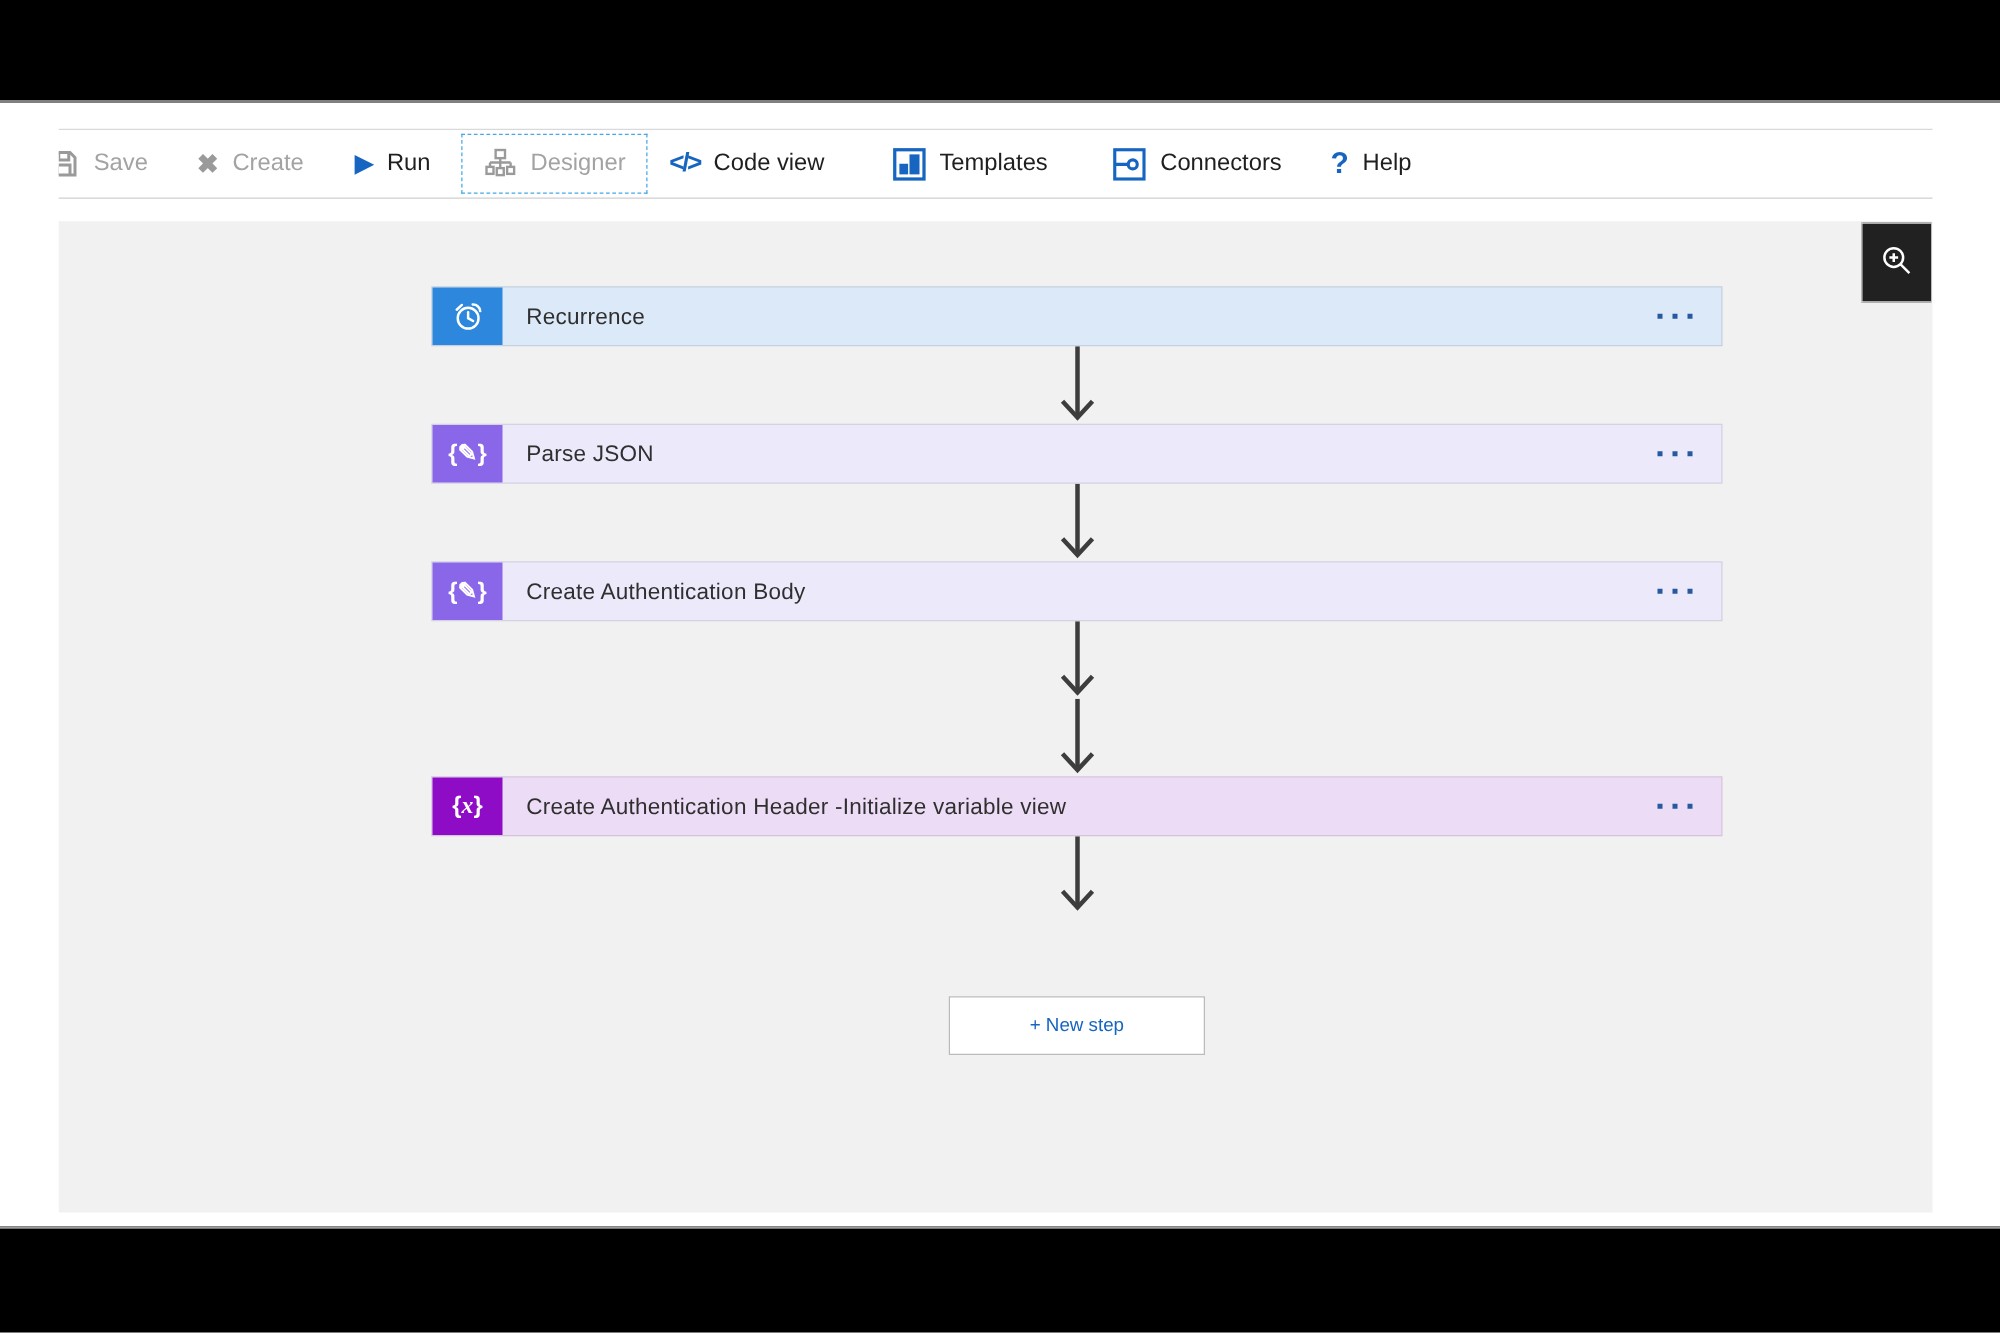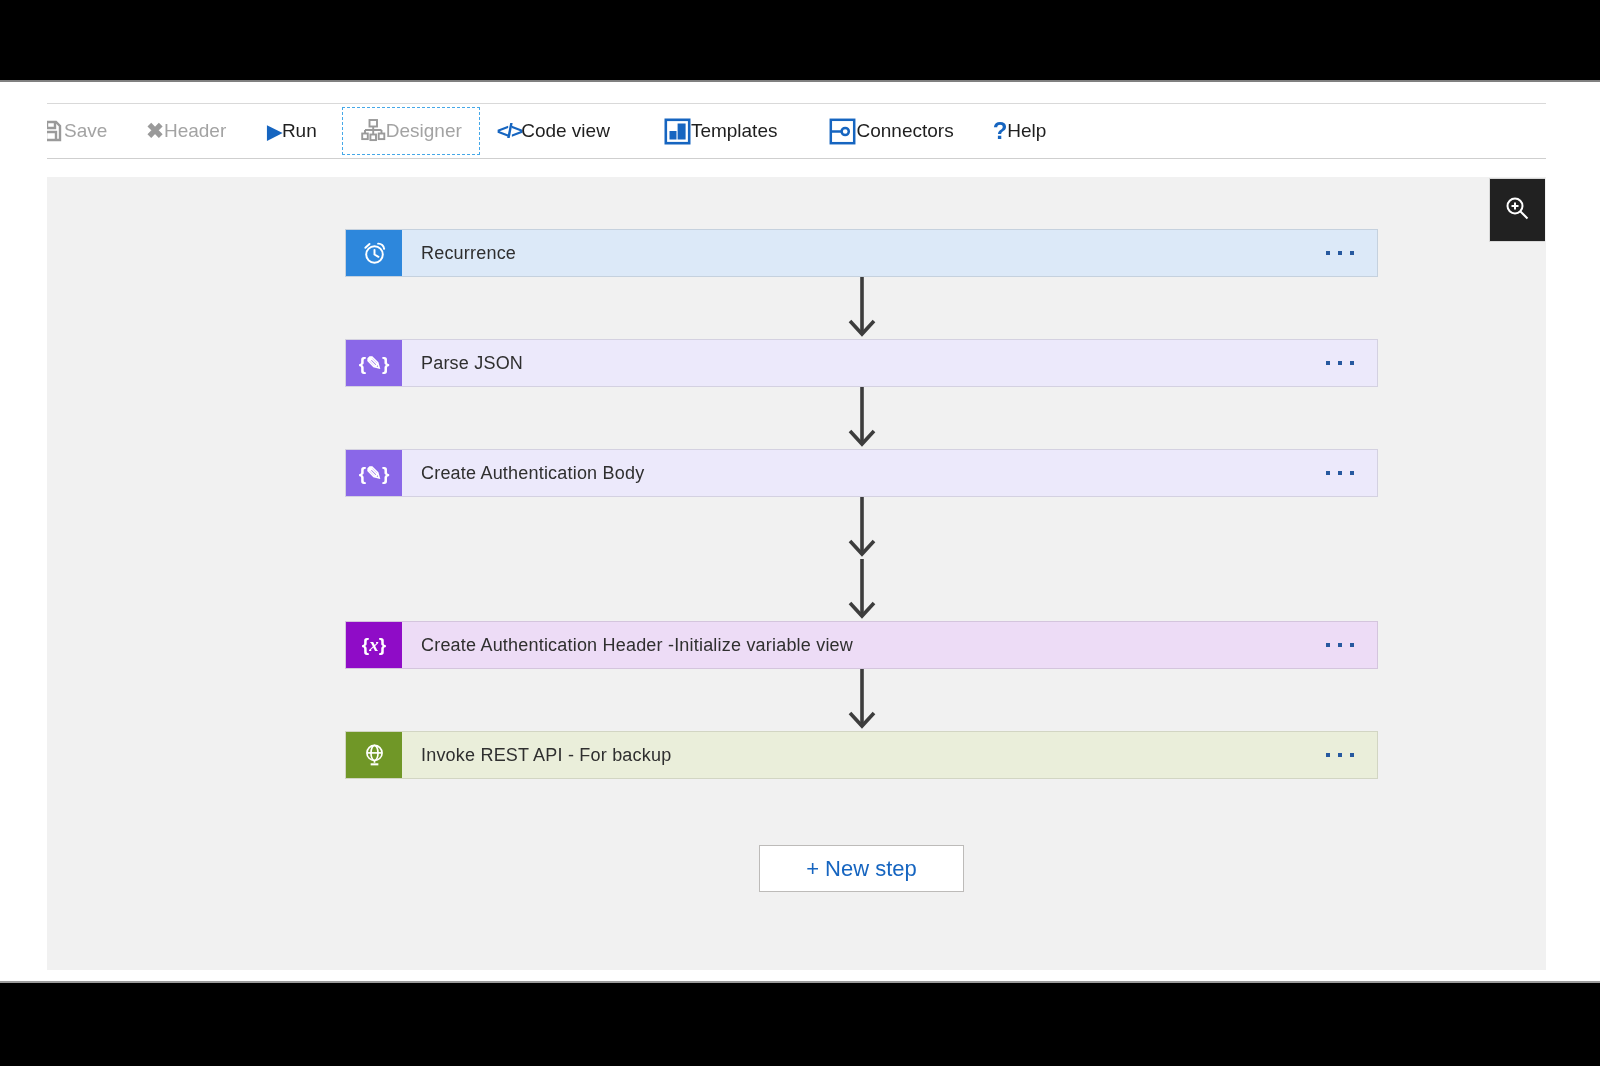--- a/index.html
+++ b/index.html
@@ -8,21 +8,21 @@
 
   .bar-top    { position:absolute; left:0; top:0; width:1600px; height:82px; background:#000;
                 border-bottom:2px solid #808080; }
   .bar-bottom { position:absolute; left:0; top:981px; width:1600px; height:85px; background:#000;
                 border-top:2px solid #9c9c9c; }
 
   
   .toolbar { position:absolute; left:47px; top:103px; width:1499px; height:56px;
              border-top:1px solid #d9d9d9; border-bottom:1px solid #cfcfcf;
              display:flex; align-items:center; overflow:hidden; background:#fff; }
-  .tb-item { display:flex; align-items:center; font-size:19px; color:#1f1f1f;
+  .tb-item { display:flex; align-items:center; gap:11px; font-size:19px; color:#1f1f1f;
              white-space:nowrap; cursor:pointer;text-align:center; }
   .tb-item.disabled { color:#a3a3a3; cursor:default; }
   .tb-glyph { display:flex; align-items:center; justify-content:center; }
   .blue-glyph { color:#1665c0; font-weight:bold; }
   .gray-glyph { color:#9a9a9a; font-weight:bold; }
   .designer-box { border:1px dashed #45a8e8; padding:10px 17px; margin-left:25px; }
   .codeview-glyph { font-size:21px; letter-spacing:-2px; }
 
   
   .canvas { position:absolute; left:47px; top:177px; width:1499px; height:793px; background:#f1f1f1; }
@@ -37,21 +37,21 @@
   .glyph-text { font-size:19px; color:#fff; font-weight:bold; letter-spacing:0px; }
   .glyph-text i { font-family:"Liberation Serif", serif; font-weight:bold; }
   .step-title { flex:1 1 auto; display:flex; align-items:center; padding-left:19px;
                 font-size:18px; color:#2f2f2f; letter-spacing:0.2px; }
   .step-menu { display:flex; align-items:center; gap:8px; padding:0 23px; cursor:pointer; }
   .dot { width:4px; height:4px; background:#27599f; }
 
   .arrow-wrap { height:62px; display:flex; justify-content:center; align-items:stretch; }
 
   .new-step-btn { margin-top:66px; align-self:center; width:205px; height:47px;
-                  background:#ffffff; border:1px solid #bdbbb9; color:#1665c0; font-size:22px;
+                  background:#ffffff; border:1px solid #bdbbb9; color:#1665c0; font-size:15px;
                   display:flex; align-items:center; justify-content:center; cursor:pointer; }
 </style>
 </head>
 <body>
 
 <div class="bar-top"></div>
 <div class="bar-bottom"></div>
 
 <div class="toolbar">
 
@@ -61,21 +61,21 @@
         <path d="M4 4 h14 l4 4 v14 h-18 z"></path>
           <path d="M9 4 v6 h8 v-6"></path>
           <path d="M8 22 v-8 h10 v8"></path>
       </svg>
     </span>
     <span>Save</span>
   </button>
 
   <button class="tb-item disabled" style="border:none;background:none;margin-left:39px;">
     <span class="tb-glyph gray-glyph" style="font-size:21px;">✖</span>
-    <span>Header</span>
+    <span>Create</span>
   </button>
 
   <button class="tb-item" style="border:none;background:none;margin-left:41px;">
     <span class="tb-glyph blue-glyph" style="font-size:19px;">▶</span>
     <span>Run</span>
   </button>
 
   <button class="tb-item disabled designer-box" style="background:none;">
     <span class="tb-glyph">
       <svg width="26" height="26" viewBox="0 0 26 26" fill="none" stroke="#9a9a9a" stroke-width="1.9">
@@ -218,33 +218,16 @@
       </span>
     </div>
 
     <div class="arrow-wrap">
       <svg width="32" height="62" viewBox="0 0 32 62" fill="none" stroke="#3d3d3d" stroke-width="3.6">
         <path d="M16 0 V56"></path>
           <path d="M4 44 L16 57 L28 44"></path>
       </svg>
     </div>
 
-    <div class="step-row" style="background: rgb(234, 238, 218);">
-      <span class="step-icon" style="background: rgb(112, 151, 39);">
-        <svg width="27" height="27" viewBox="0 0 26 26" fill="none" stroke="#ffffff" stroke-width="1.6">
-          <circle cx="13" cy="10.5" r="7.3"></circle>
-          <ellipse cx="13" cy="10.5" rx="3.4" ry="7.3"></ellipse>
-          <path d="M5.7 10.5 H20.3"></path>
-          <path d="M13 17.8 V20"></path>
-          <path d="M9.3 21.5 H16.7" stroke-width="2"></path>
-        </svg>
-      </span>
-      <span class="step-title">Invoke REST API - For backup</span>
-      <span class="step-menu">
-        <span class="dot"></span>
-        <span class="dot"></span>
-        <span class="dot"></span>
-      </span>
-    </div>
 
     <button class="new-step-btn">+ New step</button>
   </div>
 </div>
 
 </body></html>

